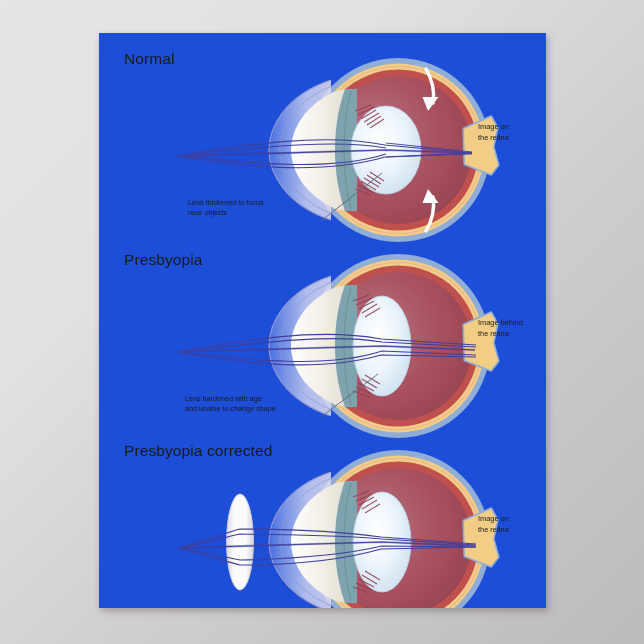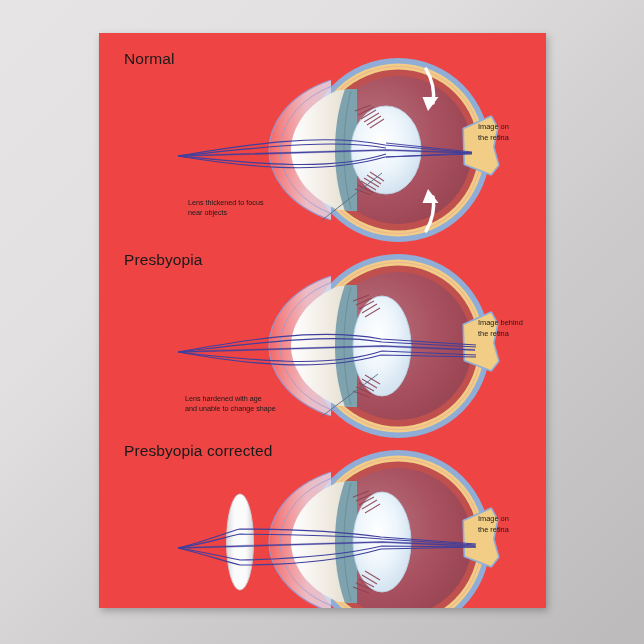--- a/index.html
+++ b/index.html
@@ -18,21 +18,21 @@
     position: absolute;
     left: 0; top: 0;
     width: 644px; height: 644px;
   }
   #poster {
     position: absolute;
     left: 99px;
     top: 33px;
     width: 447px;
     height: 575px;
-    background: #ef4444;
+    background: #1d4ed8;
     box-shadow: 2px 3px 7px rgba(60,58,58,0.35);
   }
   #poster svg { display: block; }
   .ttl {
     font-family: "Liberation Sans", sans-serif;
     font-size: 15.5px;
     fill: #1a1a1a;
     letter-spacing: 0.1px;
   }
   .callout {

